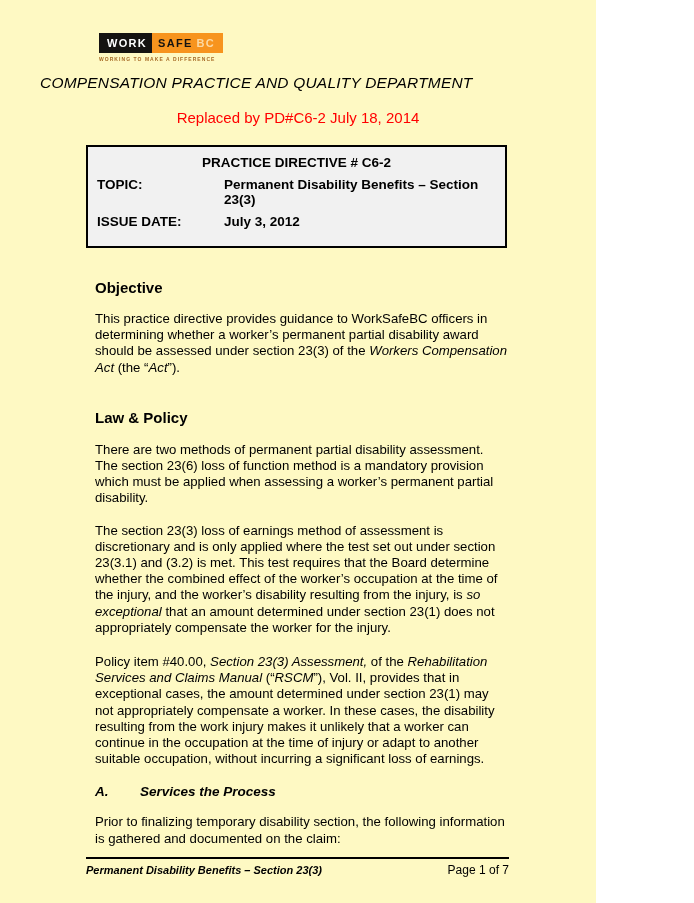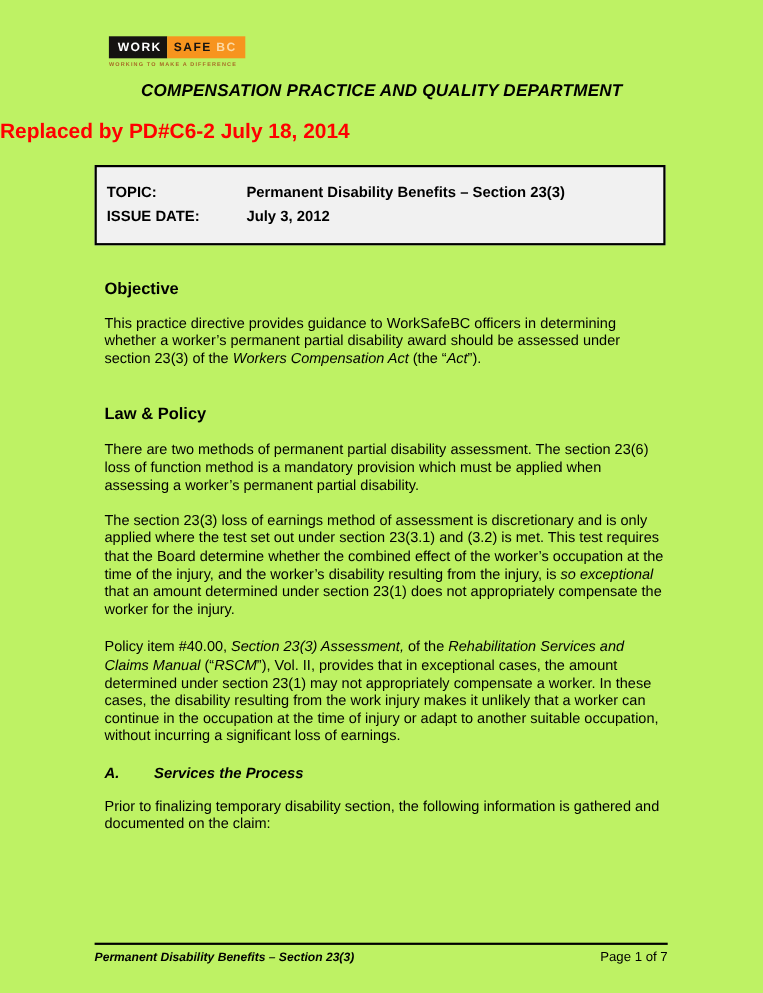--- a/index.html
+++ b/index.html
@@ -3,21 +3,21 @@
 <meta charset="utf-8">
 <style>
   * { box-sizing: border-box; }
   html, body { margin: 0; padding: 0; }
   body {
     width: 694px; height: 903px;
     background: #ffffff;
     font-family: "Liberation Sans", sans-serif;
     color: #000;
   }
-  .page { position: relative; width: 694px; height: 903px; overflow: hidden; background: #bef264; }
+  .page { position: relative; width: 596px; height: 903px; overflow: hidden; background: #fef9c3; }
 
   
   .logo { margin: 33px 0 0 99px; }
   .logo-bar { display: inline-flex; align-items: stretch; }
   .logo-black {
     background: #151311; color: #fff;
     font-size: 11px; font-weight: bold; letter-spacing: 1.3px;
     padding: 4px 5px 4px 8px; display: inline-flex; align-items: center;
   }
   .logo-orange {
@@ -27,26 +27,26 @@
   }
   .logo-safe { color: #151311; }
   .logo-bc { color: #fcd9a3; margin-left: 4px; }
   .logo-tagline {
     font-size: 5px; font-weight: bold; letter-spacing: 1.05px;
     color: #a66a25; margin-top: 3px; white-space: nowrap;
   }
 
   
   .dept-title {
-    font-size: 15.5px; font-weight: bold; font-style: italic;
-    text-align: center; margin: 12px 40px 0; letter-spacing: 0.2px;
+    font-size: 15.5px; font-weight: normal; font-style: italic;
+    margin: 12px 40px 0; letter-spacing: 0.2px;
   }
   .replaced {
-    margin-top: 17px; text-align: left;
-    font-weight: bold; font-size: 19px; color: #ff0000;
+    margin-top: 17px; text-align: center;
+    font-weight: normal; font-size: 15px; color: #ff0000;
   }
 
   
   .directive-box {
     margin: 19px 89px 0 86px;
     background: #f1f1f1;
     border: 2px solid #000;
     padding: 8px 9px 17px 9px;
   }
   .box-title { text-align: center; font-weight: bold; font-size: 13.5px; }
@@ -90,20 +90,21 @@
       </span>
     </div>
     <div class="logo-tagline">WORKING TO MAKE A DIFFERENCE</div>
   </div>
 
   <h1 class="dept-title">COMPENSATION PRACTICE AND QUALITY DEPARTMENT</h1>
 
   <div class="replaced">Replaced by PD#C6-2 July 18, 2014</div>
 
   <div class="directive-box">
+    <div class="box-title">PRACTICE DIRECTIVE # C6-2</div>
     <div class="box-row">
       <span class="box-label">TOPIC:</span>
       <span class="box-value">Permanent Disability Benefits – Section 23(3)</span>
     </div>
     <div class="box-row">
       <span class="box-label">ISSUE DATE:</span>
       <span class="box-value">July 3, 2012</span>
     </div>
   </div>
 

